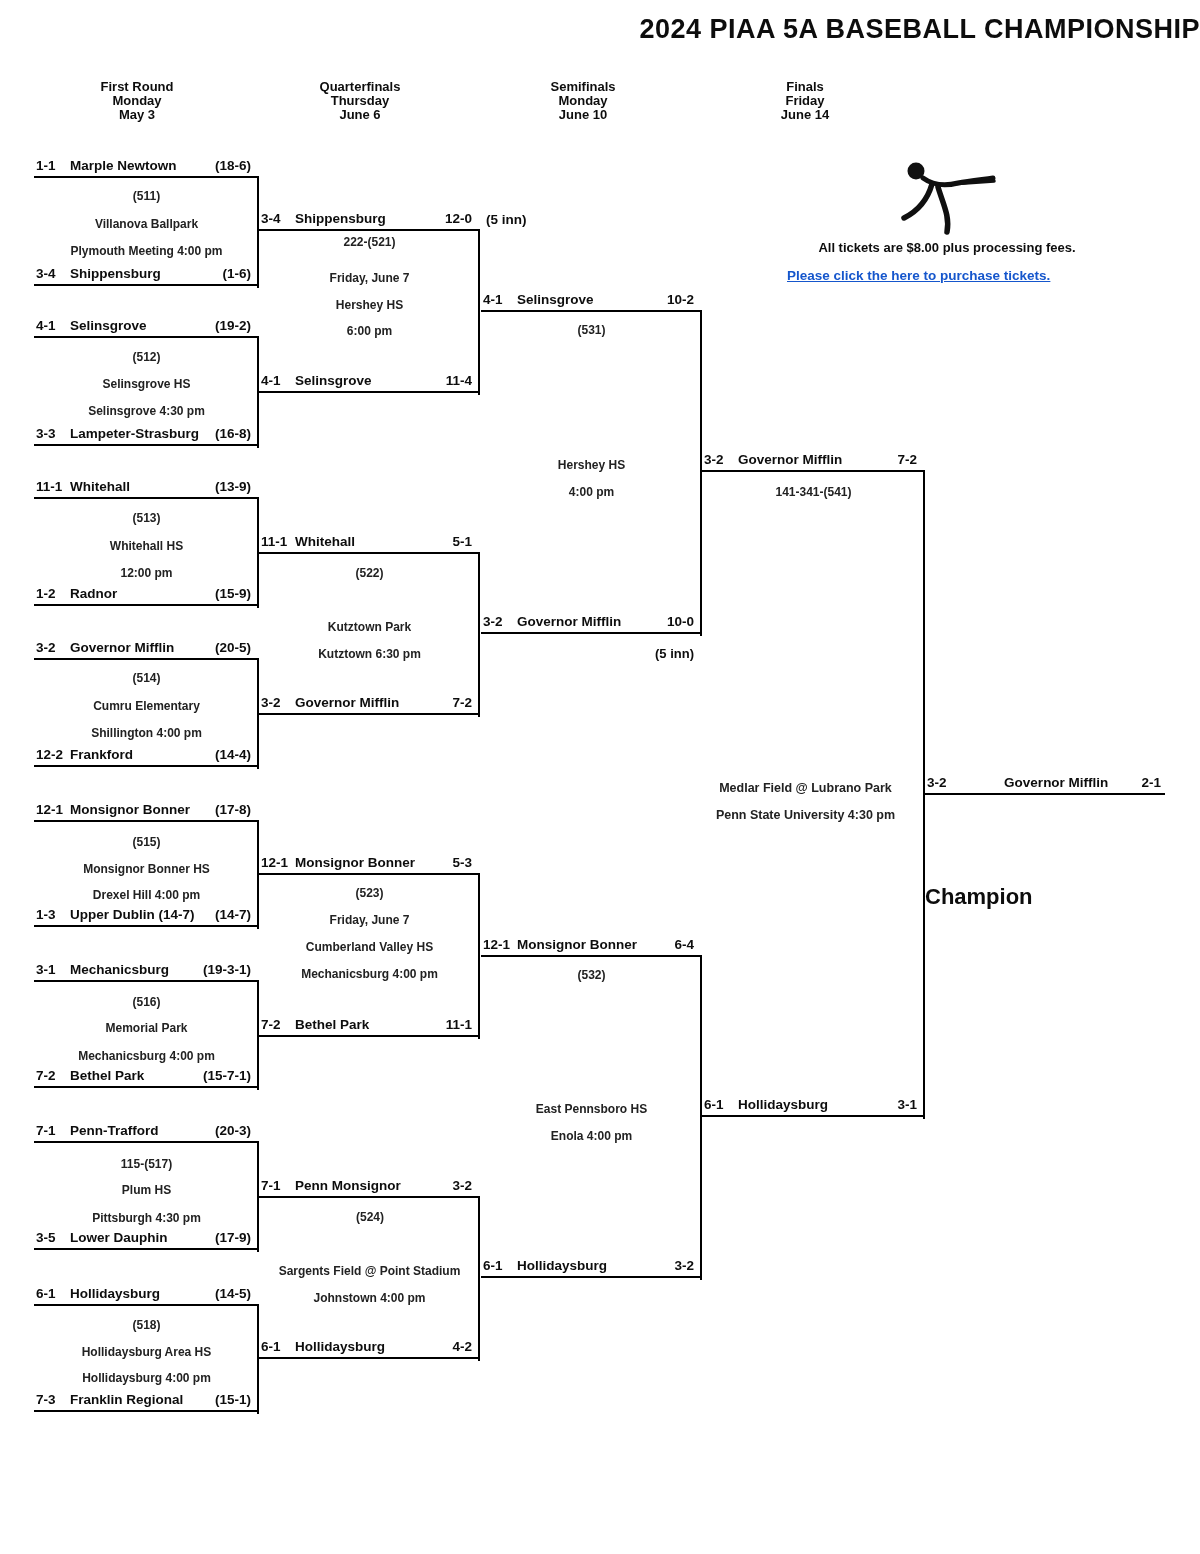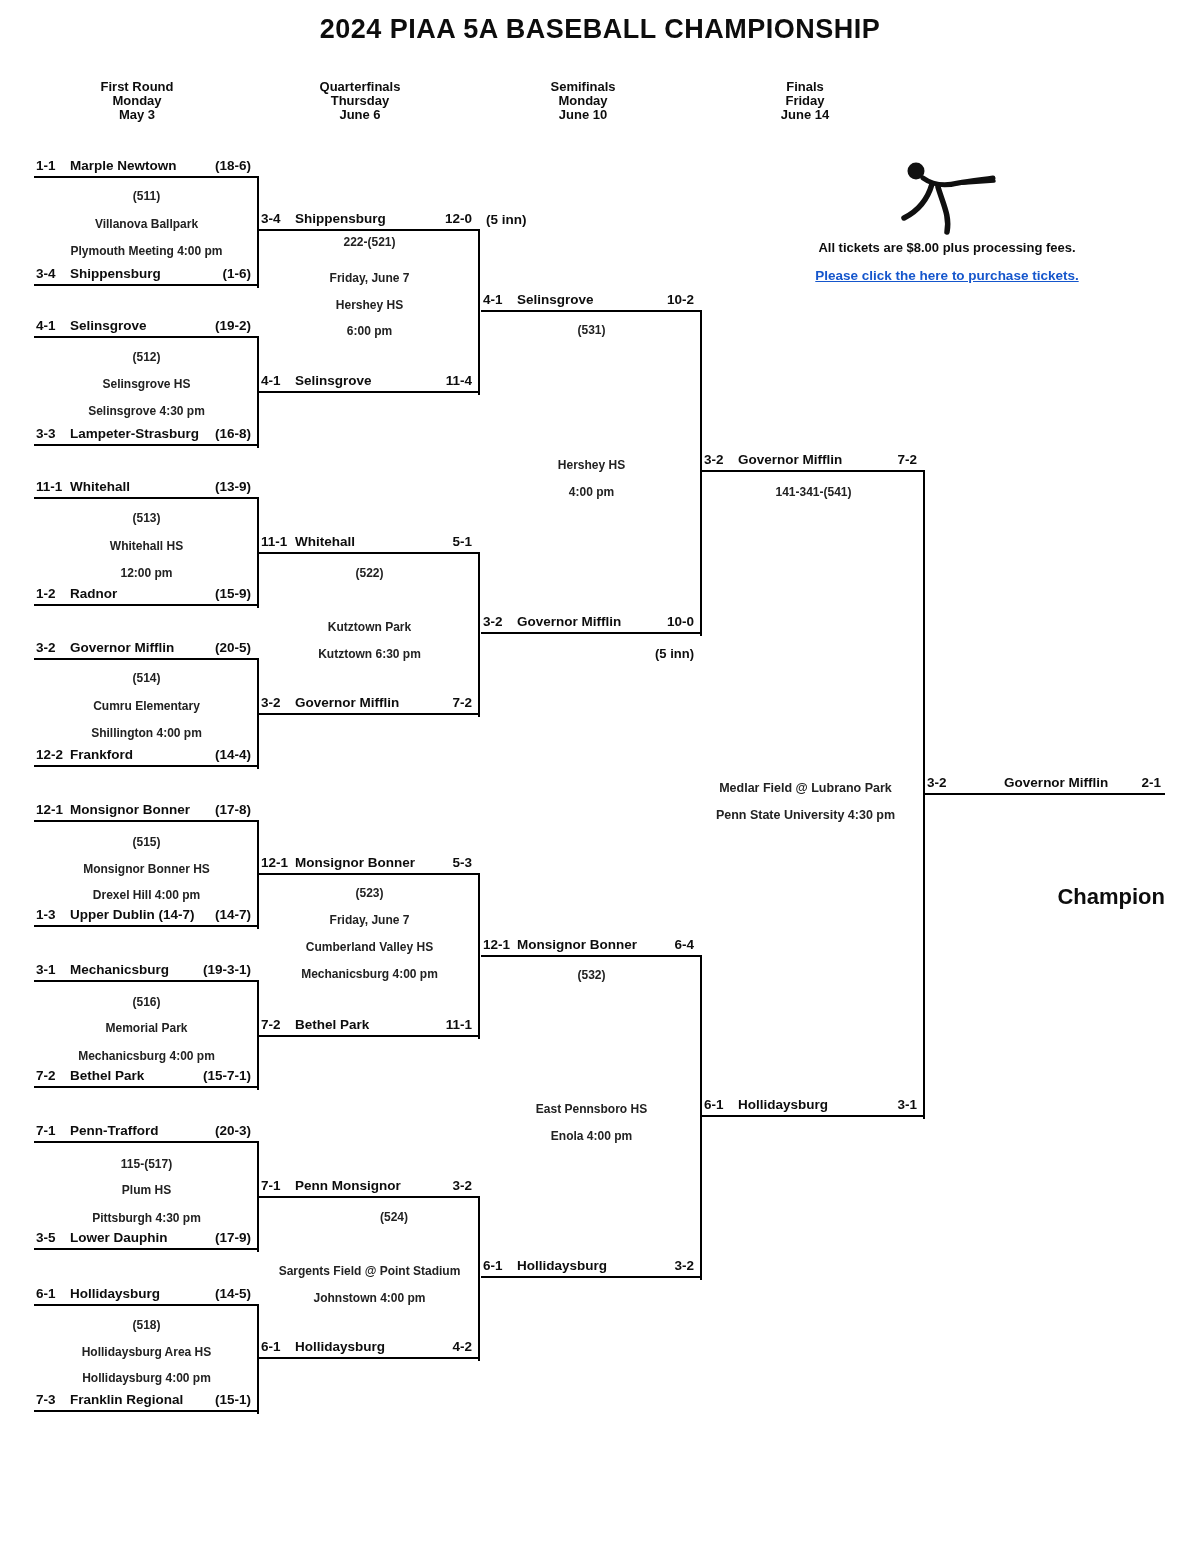--- a/index.html
+++ b/index.html
@@ -1,21 +1,21 @@
 <!DOCTYPE html>
 <html><head>
 <meta charset="utf-8">
 <style>
   html,body{margin:0;padding:0;background:#ffffff;}
   .page{
     position:relative;width:1200px;height:1554px;background:#ffffff;
     font-family:"Liberation Sans",sans-serif;color:#111;overflow:hidden;
   }
   .title{
-    position:absolute;left:0;top:14px;width:1200px;text-align:center;
+    position:absolute;left:0;top:14px;width:1200px;text-align:right;
     font-size:27px;font-weight:bold;letter-spacing:0.5px;color:#0d0d0d;
   }
   .round-header{
     position:absolute;width:160px;text-align:center;font-size:13px;
     font-weight:bold;line-height:14px;color:#0d0d0d;
   }
   .slot{
     position:absolute;height:22px;border-bottom:2px solid #000;
     display:flex;align-items:flex-end;font-size:13.5px;font-weight:bold;
     padding:0 8px 3px 2px;box-sizing:border-box;color:#0d0d0d;
@@ -35,26 +35,26 @@
   }
   .note{
     position:absolute;font-size:13.5px;font-weight:bold;height:20px;
     line-height:20px;white-space:nowrap;color:#0d0d0d;
   }
   .tick-note{
     position:absolute;left:787px;top:240px;width:320px;text-align:center;
     font-size:13px;font-weight:bold;color:#0d0d0d;
   }
   .tick-link{
-    position:absolute;left:787px;top:268px;width:320px;text-align:center;
+    position:absolute;left:787px;top:268px;width:320px;text-align:left;
     font-size:13.5px;font-weight:bold;color:#1556CC;text-decoration:underline;
     cursor:pointer;
   }
   .champ-label{
-    position:absolute;left:925px;top:884px;width:240px;text-align:right;
+    position:absolute;left:925px;top:884px;width:240px;text-align:left;
     font-size:22px;font-weight:bold;color:#0d0d0d;
   }
   .icon-wrap{position:absolute;}
 </style>
 </head>
 <body>
 
 <div class="page">
 
   <div class="title">2024 PIAA 5A BASEBALL CHAMPIONSHIP</div>
@@ -253,21 +253,21 @@
   <div class="ctr" style="left:259px;top:270px;width:221px">Friday, June 7</div>
   <div class="ctr" style="left:259px;top:297px;width:221px">Hershey HS</div>
   <div class="ctr" style="left:259px;top:323px;width:221px">6:00 pm</div>
   <div class="ctr" style="left:259px;top:565px;width:221px">(522)</div>
   <div class="ctr" style="left:259px;top:619px;width:221px">Kutztown Park</div>
   <div class="ctr" style="left:259px;top:646px;width:221px">Kutztown 6:30 pm</div>
   <div class="ctr" style="left:259px;top:885px;width:221px">(523)</div>
   <div class="ctr" style="left:259px;top:912px;width:221px">Friday, June 7</div>
   <div class="ctr" style="left:259px;top:939px;width:221px">Cumberland Valley HS</div>
   <div class="ctr" style="left:259px;top:966px;width:221px">Mechanicsburg 4:00 pm</div>
-  <div class="ctr" style="left:268px;top:1209px;width:252px">(524)</div>
+  <div class="ctr" style="left:244px;top:1209px;width:252px">(524)</div>
   <div class="ctr" style="left:259px;top:1263px;width:221px">Sargents Field @ Point Stadium</div>
   <div class="ctr" style="left:259px;top:1290px;width:221px">Johnstown 4:00 pm</div>
 
   <div class="vline" style="left:478px;top:231px;height:164px"></div>
   <div class="vline" style="left:478px;top:554px;height:163px"></div>
   <div class="vline" style="left:478px;top:875px;height:164px"></div>
   <div class="vline" style="left:478px;top:1198px;height:163px"></div>
 
   <div class="slot" style="left:481px;top:290px;width:221px">
     <span class="seed">4-1</span>

